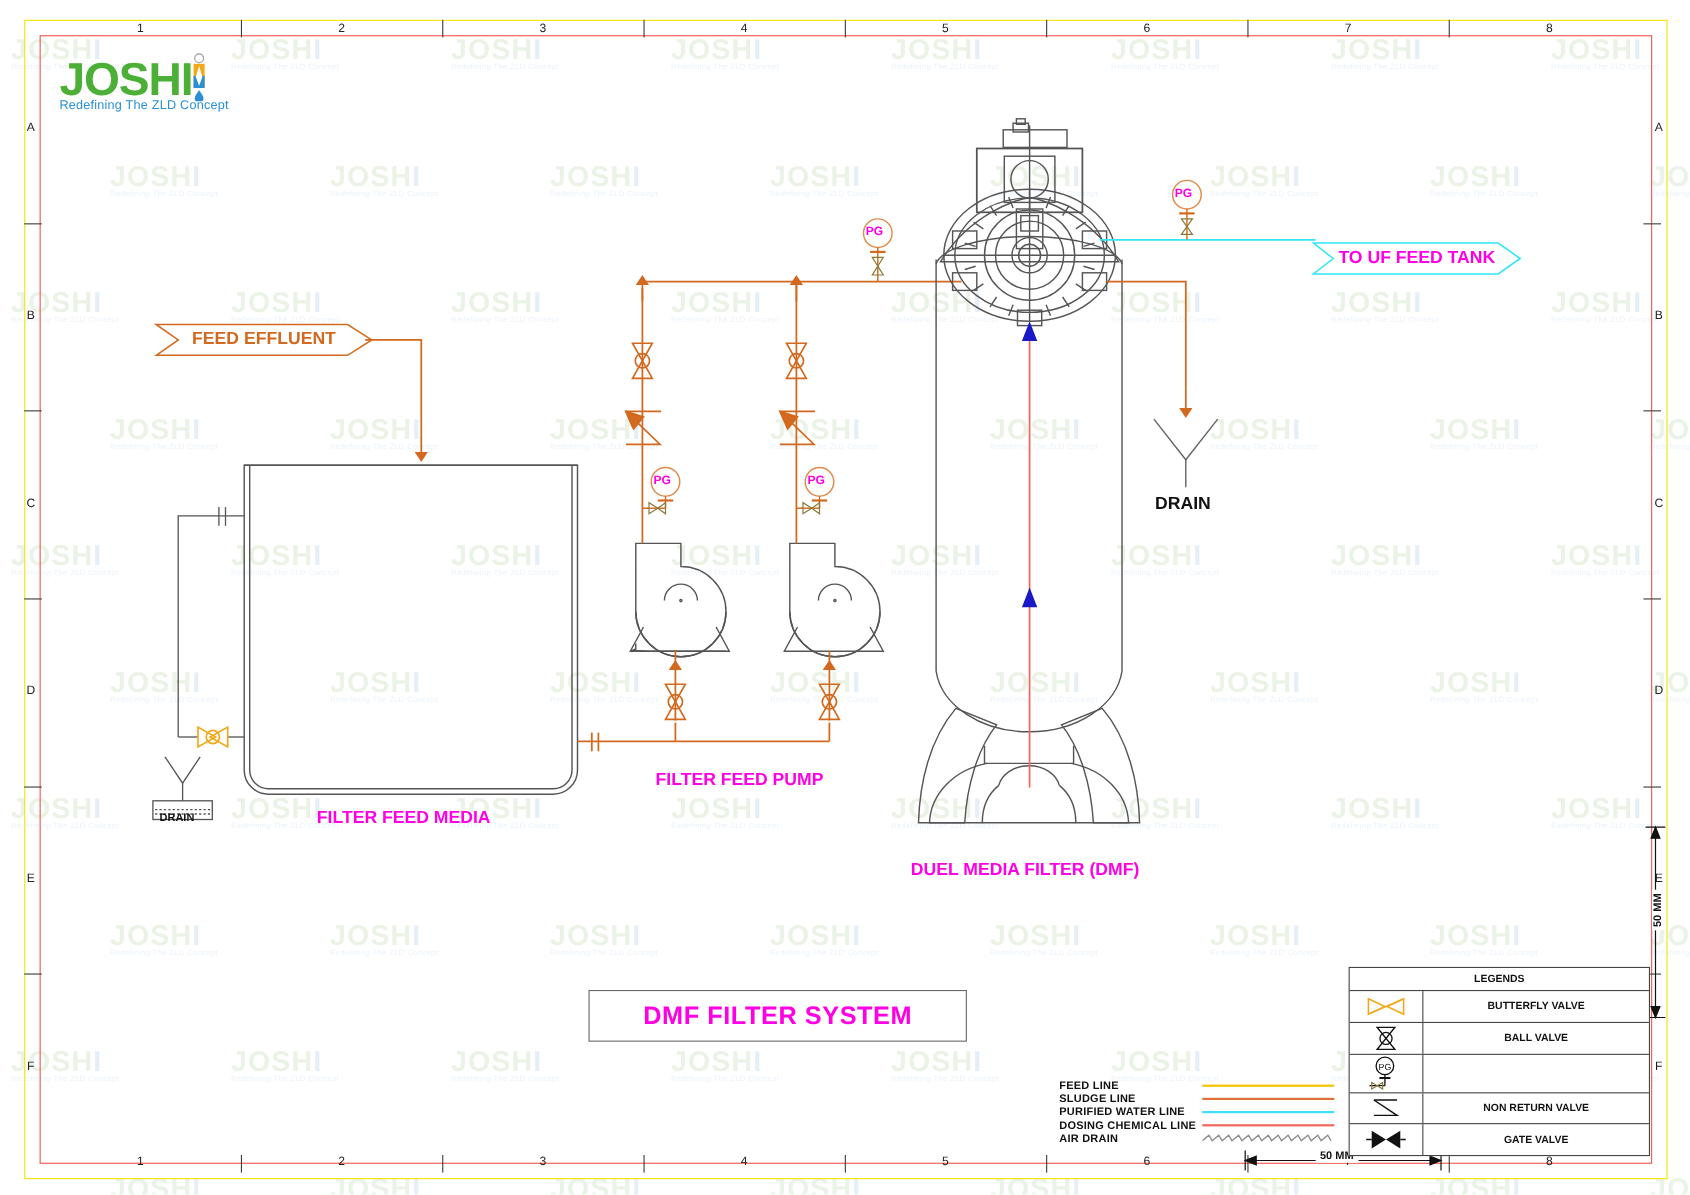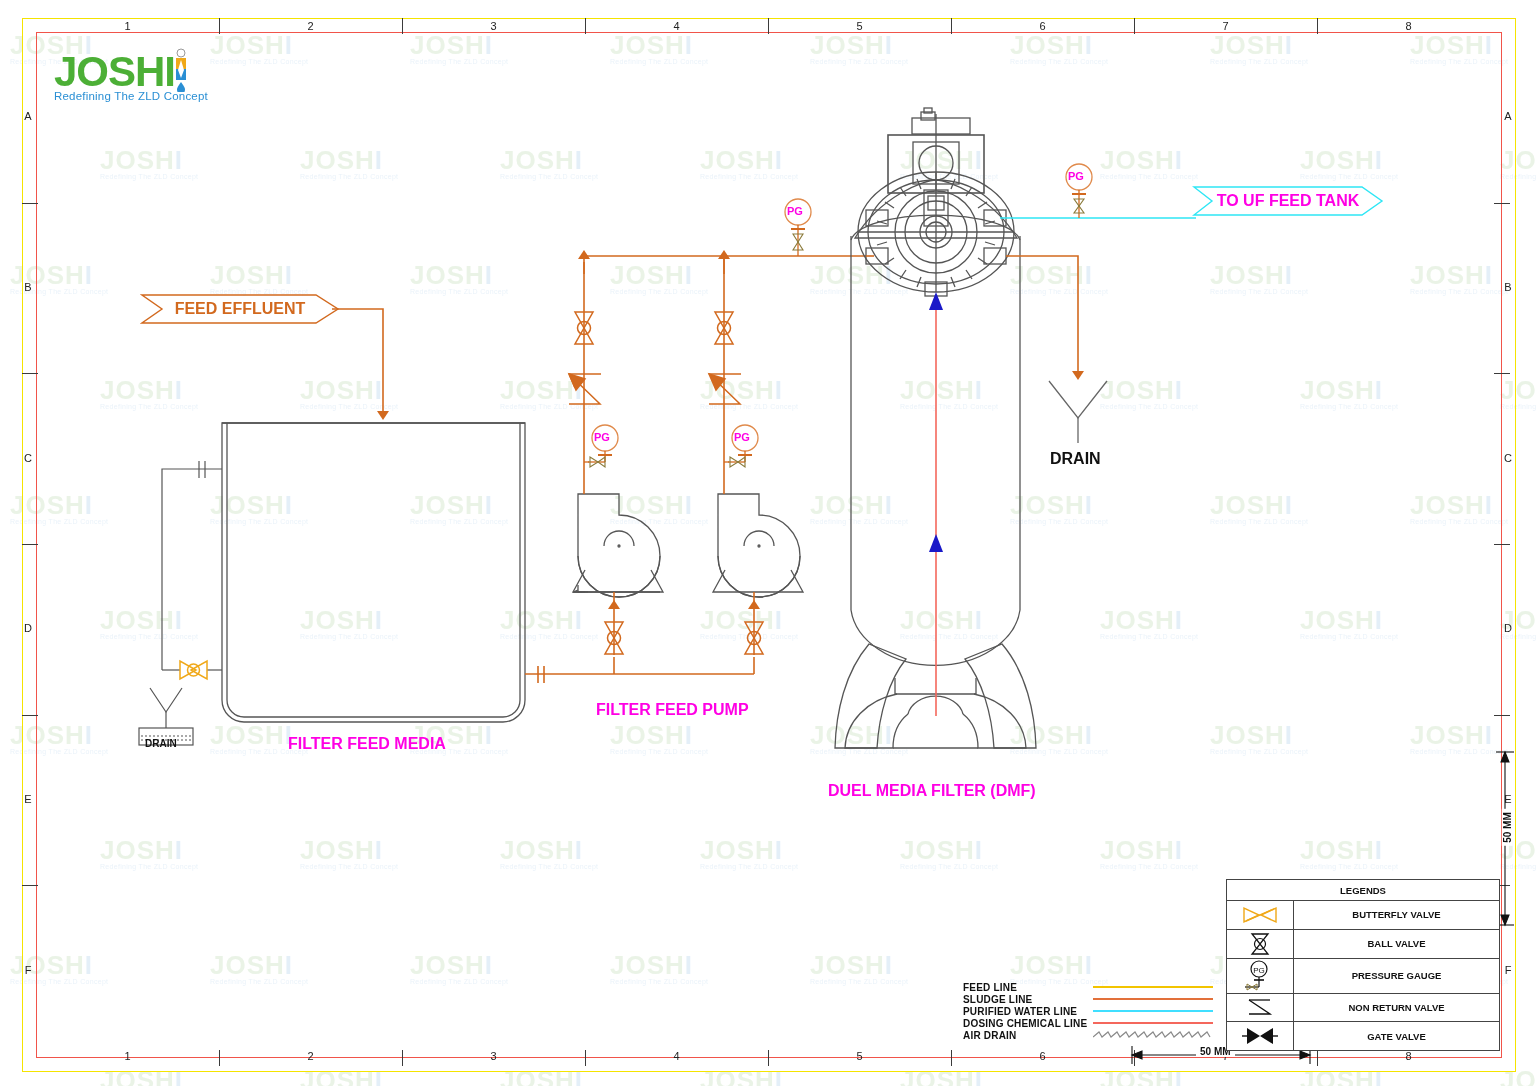--- a/index.html
+++ b/index.html
@@ -491,21 +491,21 @@
     </g>
   </svg>
 
   <div class="banner" style="left:140px;top:293px;width:200px;height:32px;text-decoration:underline;">
     <svg width="200" height="32" viewBox="0 0 200 32">
       <path d="M2,2 L176,2 L198,16 L176,30 L2,30 L22,16 Z" fill="none" stroke="#d2691e" stroke-width="1.4"></path>
     </svg>
     <span style="color:#d2691e">FEED EFFLUENT</span>
   </div>
 
-  <div class="banner" style="left:1192px;top:185px;width:192px;height:32px;">
+  <div class="banner" style="left:1192px;top:219px;width:192px;height:32px;">
     <svg width="192" height="32" viewBox="0 0 192 32">
       <path d="M2,2 L170,2 L190,16 L170,30 L2,30 L20,16 Z" fill="none" stroke="#2ee6f5" stroke-width="1.4"></path>
     </svg>
     <span style="color:#ff00e4">TO UF FEED TANK</span>
   </div>
 
   <div class="lbl magenta" style="left:288px;top:735px;">FILTER FEED MEDIA</div>
   <div class="lbl magenta" style="left:596px;top:701px;">FILTER FEED PUMP</div>
   <div class="lbl magenta" style="left:828px;top:782px;">DUEL MEDIA FILTER (DMF)</div>
 
@@ -514,20 +514,23 @@
 
   <div class="lbl" style="left:594px;top:431px;color:#ff00e4;font-size:11px;font-weight:bold;">PG</div>
   <div class="lbl" style="left:734px;top:431px;color:#ff00e4;font-size:11px;font-weight:bold;">PG</div>
   <div class="lbl" style="left:787px;top:205px;color:#ff00e4;font-size:11px;font-weight:bold;">PG</div>
   <div class="lbl" style="left:1068px;top:170px;color:#ff00e4;font-size:11px;font-weight:bold;">PG</div>
 
   <div class="lbl blacksm" style="left:1196px;top:1046px;background:#fff;padding:0 4px;">50 MM</div>
   <div class="lbl blacksm" style="left:1489px;top:822px;background:#fff;padding:0 3px;
               transform:rotate(-90deg);transform-origin:center;">50 MM</div>
 
+  <div class="titleBox">
+    <span>DMF FILTER SYSTEM</span>
+  </div>
 
   <div id="lineLegend">
       <div class="llRow">
         <div class="llTxt">FEED LINE</div>
         <div class="llSwatch">
           <i style="background: rgb(242, 196, 0);"></i>
         </div>
       </div>
       <div class="llRow">
         <div class="llTxt">SLUDGE  LINE</div>
@@ -582,21 +585,20 @@
           <div class="lgSym">
             <svg width="46" height="34" viewBox="0 0 46 34">
               <circle cx="22" cy="10" r="8" fill="none" stroke="#111" stroke-width="1.2"></circle>
               <text x="22" y="13.5" font-size="8" text-anchor="middle" fill="#111" font-family="Liberation Sans, sans-serif">PG</text>
               <line x1="22" y1="18" x2="22" y2="28" stroke="#111" stroke-width="1.2"></line>
               <line x1="17" y1="21" x2="27" y2="21" stroke="#111" stroke-width="1.6"></line>
               <line x1="22" y1="28" x2="8" y2="28" stroke="#111" stroke-width="1.2"></line>
               <path d="M10,25 L10,31 L15,28 Z M20,25 L20,31 L15,28 Z" fill="none" stroke="#8a7a3a" stroke-width="1"></path>
             </svg>
           </div>
-          <div class="lgTxt">PRESSURE GAUGE</div>
         </div>
         <div class="lgRow">
           <div class="lgSym">
             <svg width="46" height="22" viewBox="0 0 46 22">
               <line x1="12" y1="4" x2="33" y2="4" stroke="#111" stroke-width="1.3"></line>
               <path d="M12,4 L33,18 L12,18" fill="none" stroke="#111" stroke-width="1.3"></path>
             </svg>
           </div>
           <div class="lgTxt">NON RETURN VALVE</div>
         </div>

